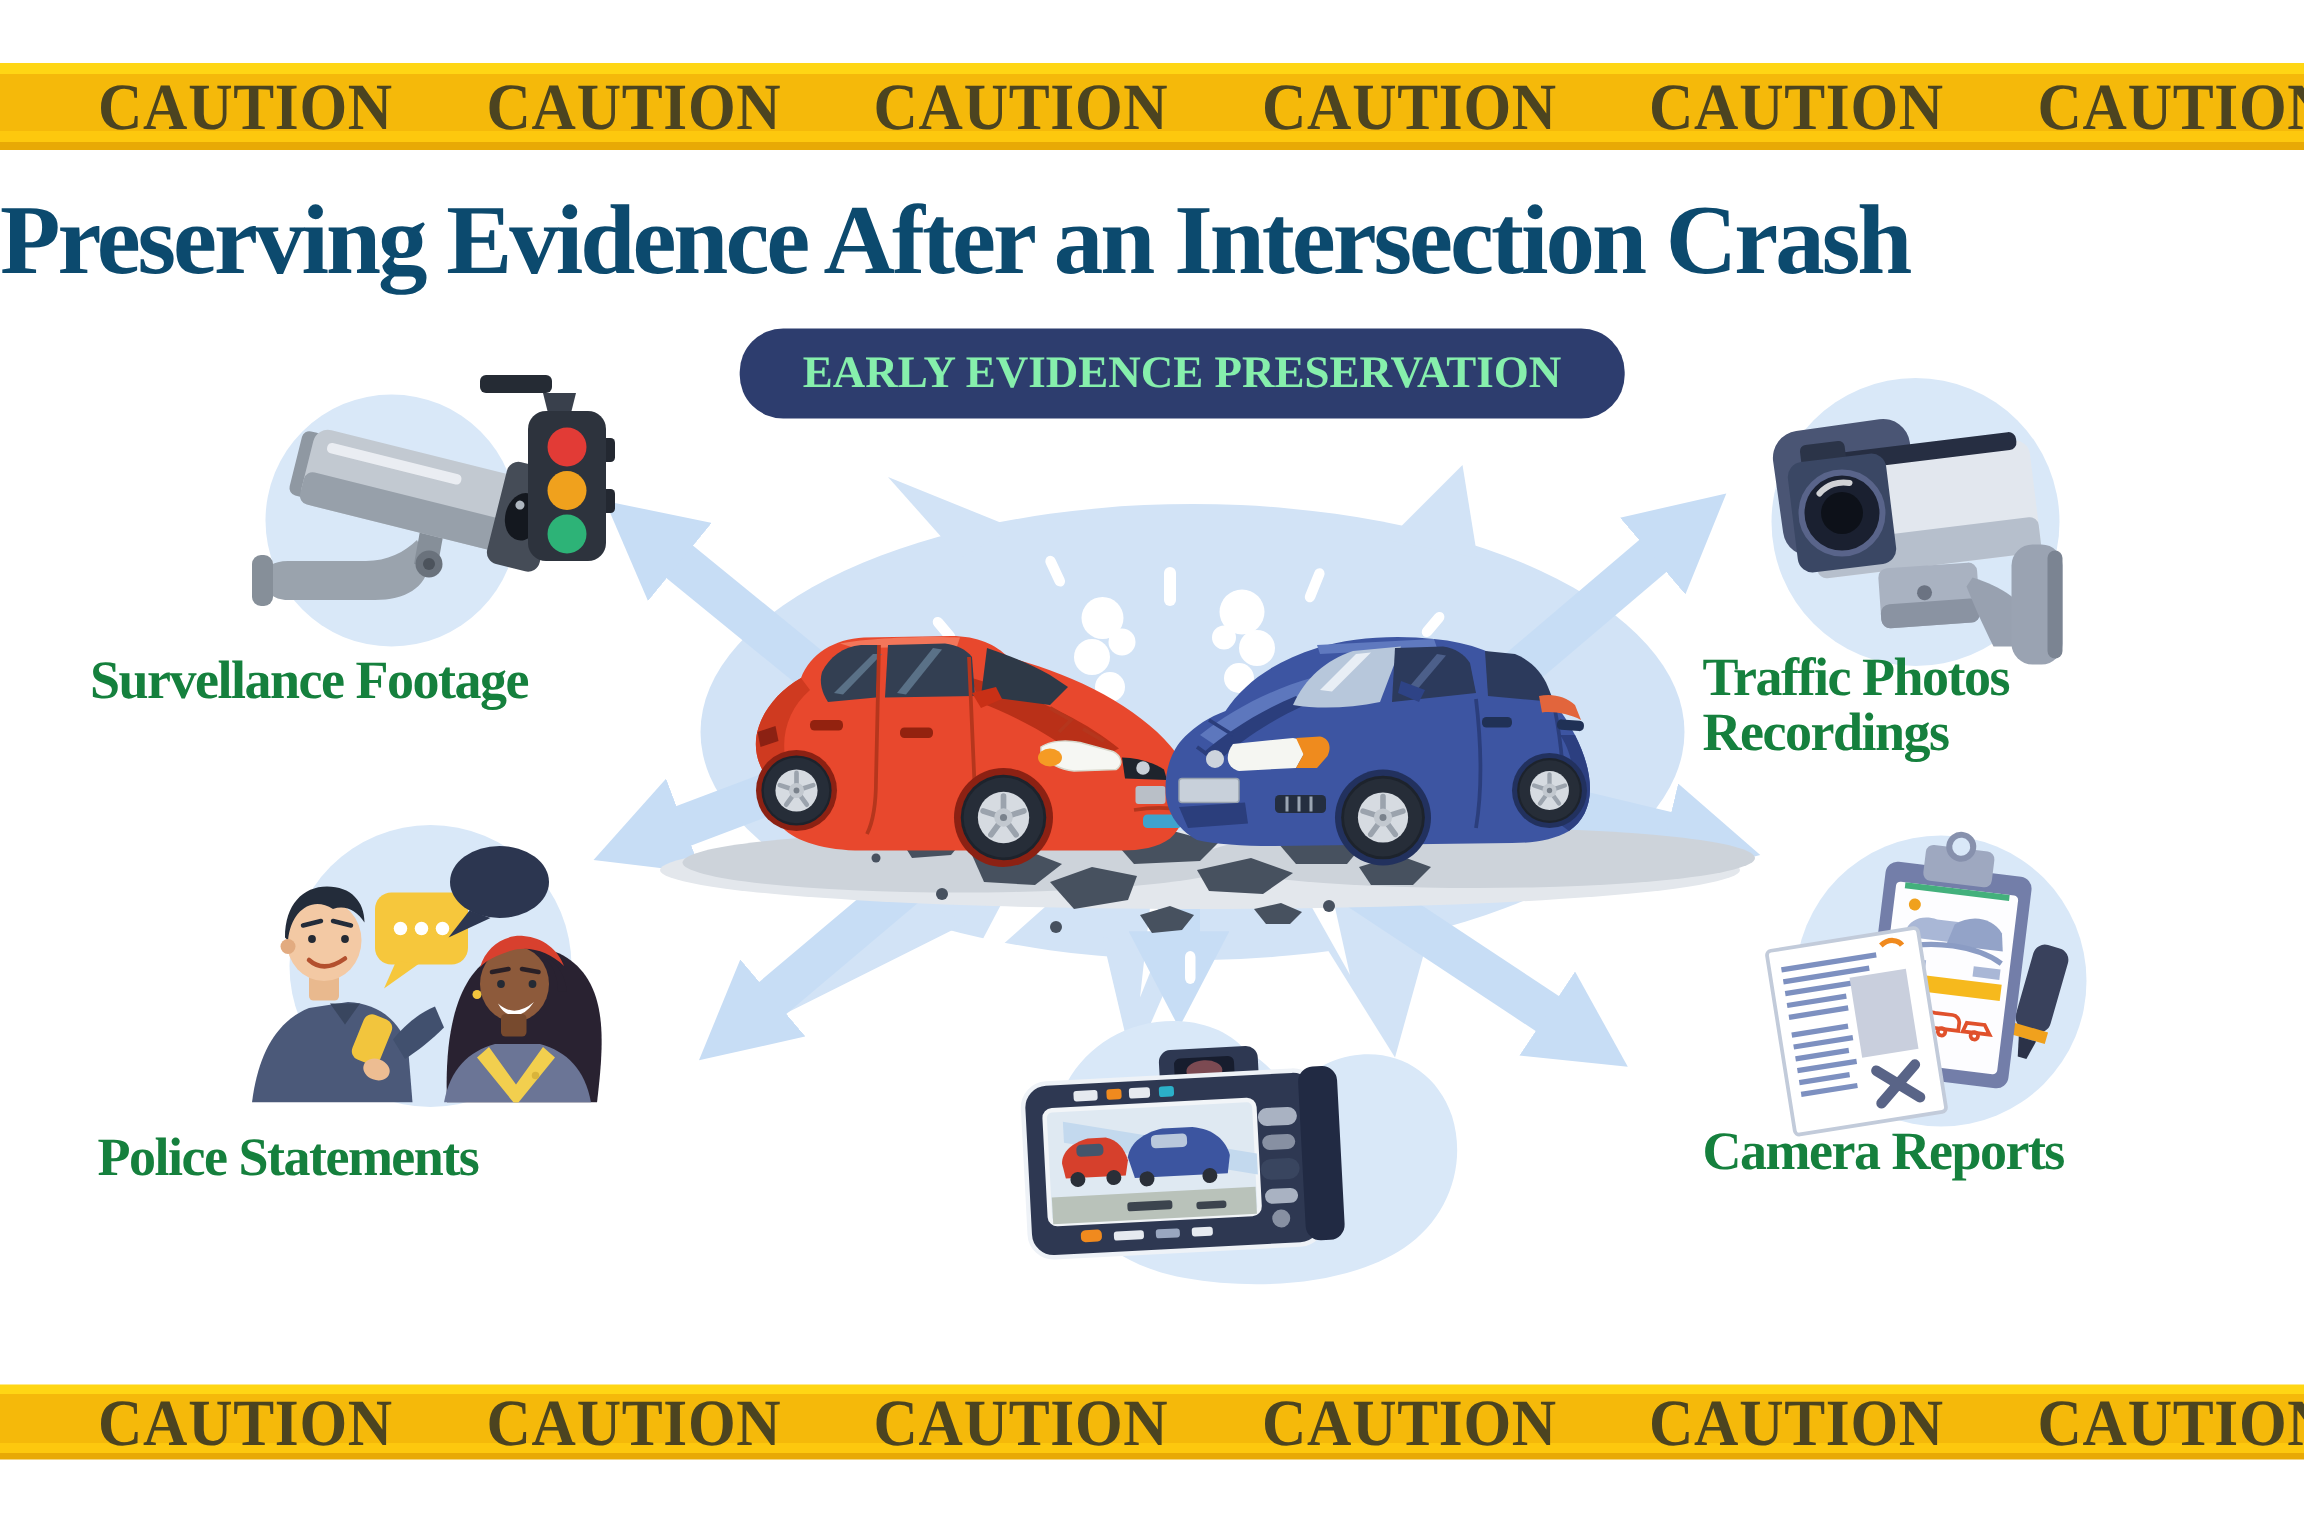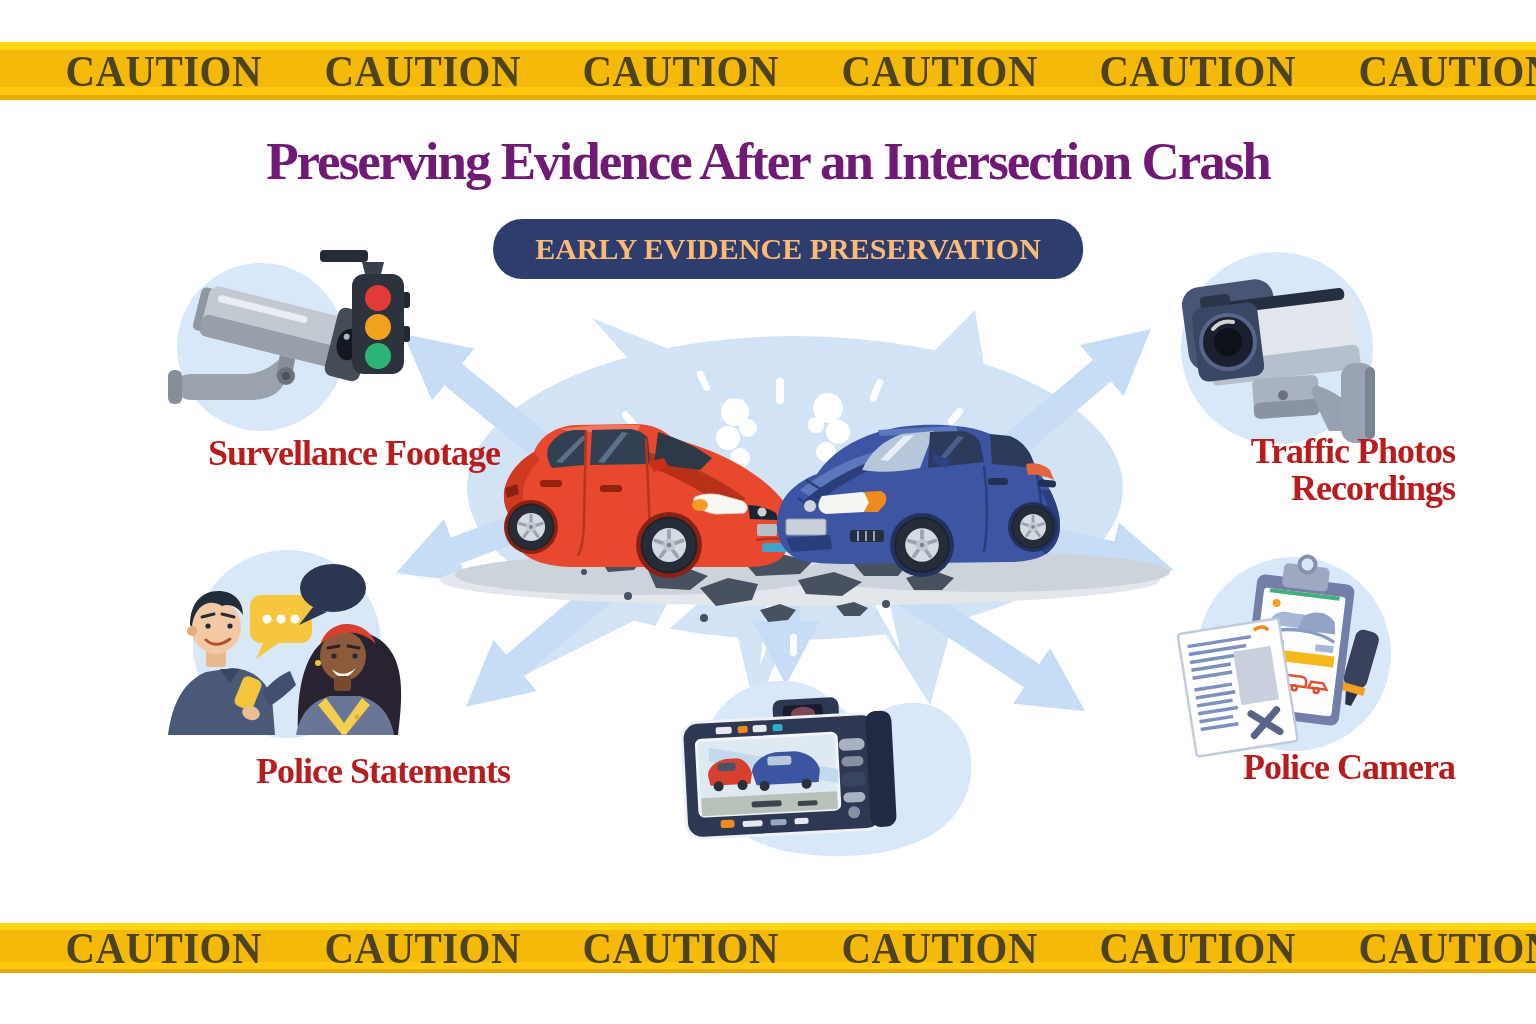--- a/index.html
+++ b/index.html
@@ -8,27 +8,27 @@
   
   .tape{position:absolute;left:0;width:1620px;box-sizing:border-box;display:flex;
         justify-content:space-between;align-items:center;padding:0 58px;
         background:linear-gradient(180deg,#ffd614 0%,#ffd614 13%,#f5b90a 13%,#f5b90a 78%,
                    #fdc80e 78%,#fdc80e 91%,#e8a905 91%,#e8a905 100%);}
   .tape-top{top:42px;height:58px;}
   .tape-bottom{top:923px;height:50px;}
   .tape span{font-size:44px;font-weight:700;color:#4c4420;letter-spacing:0.5px;
              transform:scaleX(0.93);transform-origin:center;white-space:nowrap;}
   
-  .title{position:absolute;top:130px;left:0;width:100%;text-align:center;
-         font-size:53px;line-height:62px;font-weight:700;color:#701a75;letter-spacing:-2px;}
+  .title{position:absolute;top:130px;left:0;width:100%;text-align:left;
+         font-size:66px;line-height:62px;font-weight:700;color:#0c4a6e;letter-spacing:-2px;}
   .badge{position:absolute;top:219px;left:788px;transform:translateX(-50%);
-         background:#2d3d6e;color:#fdba74;border-radius:29px;padding:13px 42px;
+         background:#2d3d6e;color:#86efac;border-radius:29px;padding:13px 42px;
          font-size:30px;font-weight:700;letter-spacing:0px;white-space:nowrap;}
   
-  .node-label{position:absolute;text-align:right;font-weight:700;color:#b91c1c;letter-spacing:-1px;}
+  .node-label{position:absolute;text-align:left;font-weight:700;color:#15803d;letter-spacing:-1px;}
   .lbl-surveillance{left:60px;top:432px;width:440px;font-size:36px;}
   .lbl-traffic{left:1135px;top:433px;width:320px;font-size:36px;line-height:37px;}
   .lbl-witness{left:65px;top:750px;width:445px;font-size:36px;}
   .lbl-vehicle{left:563px;top:858px;width:450px;font-size:37px;}
   .lbl-police{left:1135px;top:749px;width:320px;font-size:36px;line-height:37px;}
   svg{position:absolute;display:block;}
   .scene{left:0;top:0;}
 </style>
 </head>
 <body>
@@ -397,16 +397,16 @@
     </g>
   </svg>
 
   <div class="node-label lbl-surveillance">Survellance Footage</div>
   <div class="node-label lbl-traffic">
     <div>Traffic Photos</div>
     <div>Recordings</div>
   </div>
   <div class="node-label lbl-witness">Police Statements</div>
   <div class="node-label lbl-police">
-    <div>Police Camera</div>
+    <div>Camera Reports</div>
   </div>
 
 </div>
 
 </body></html>

